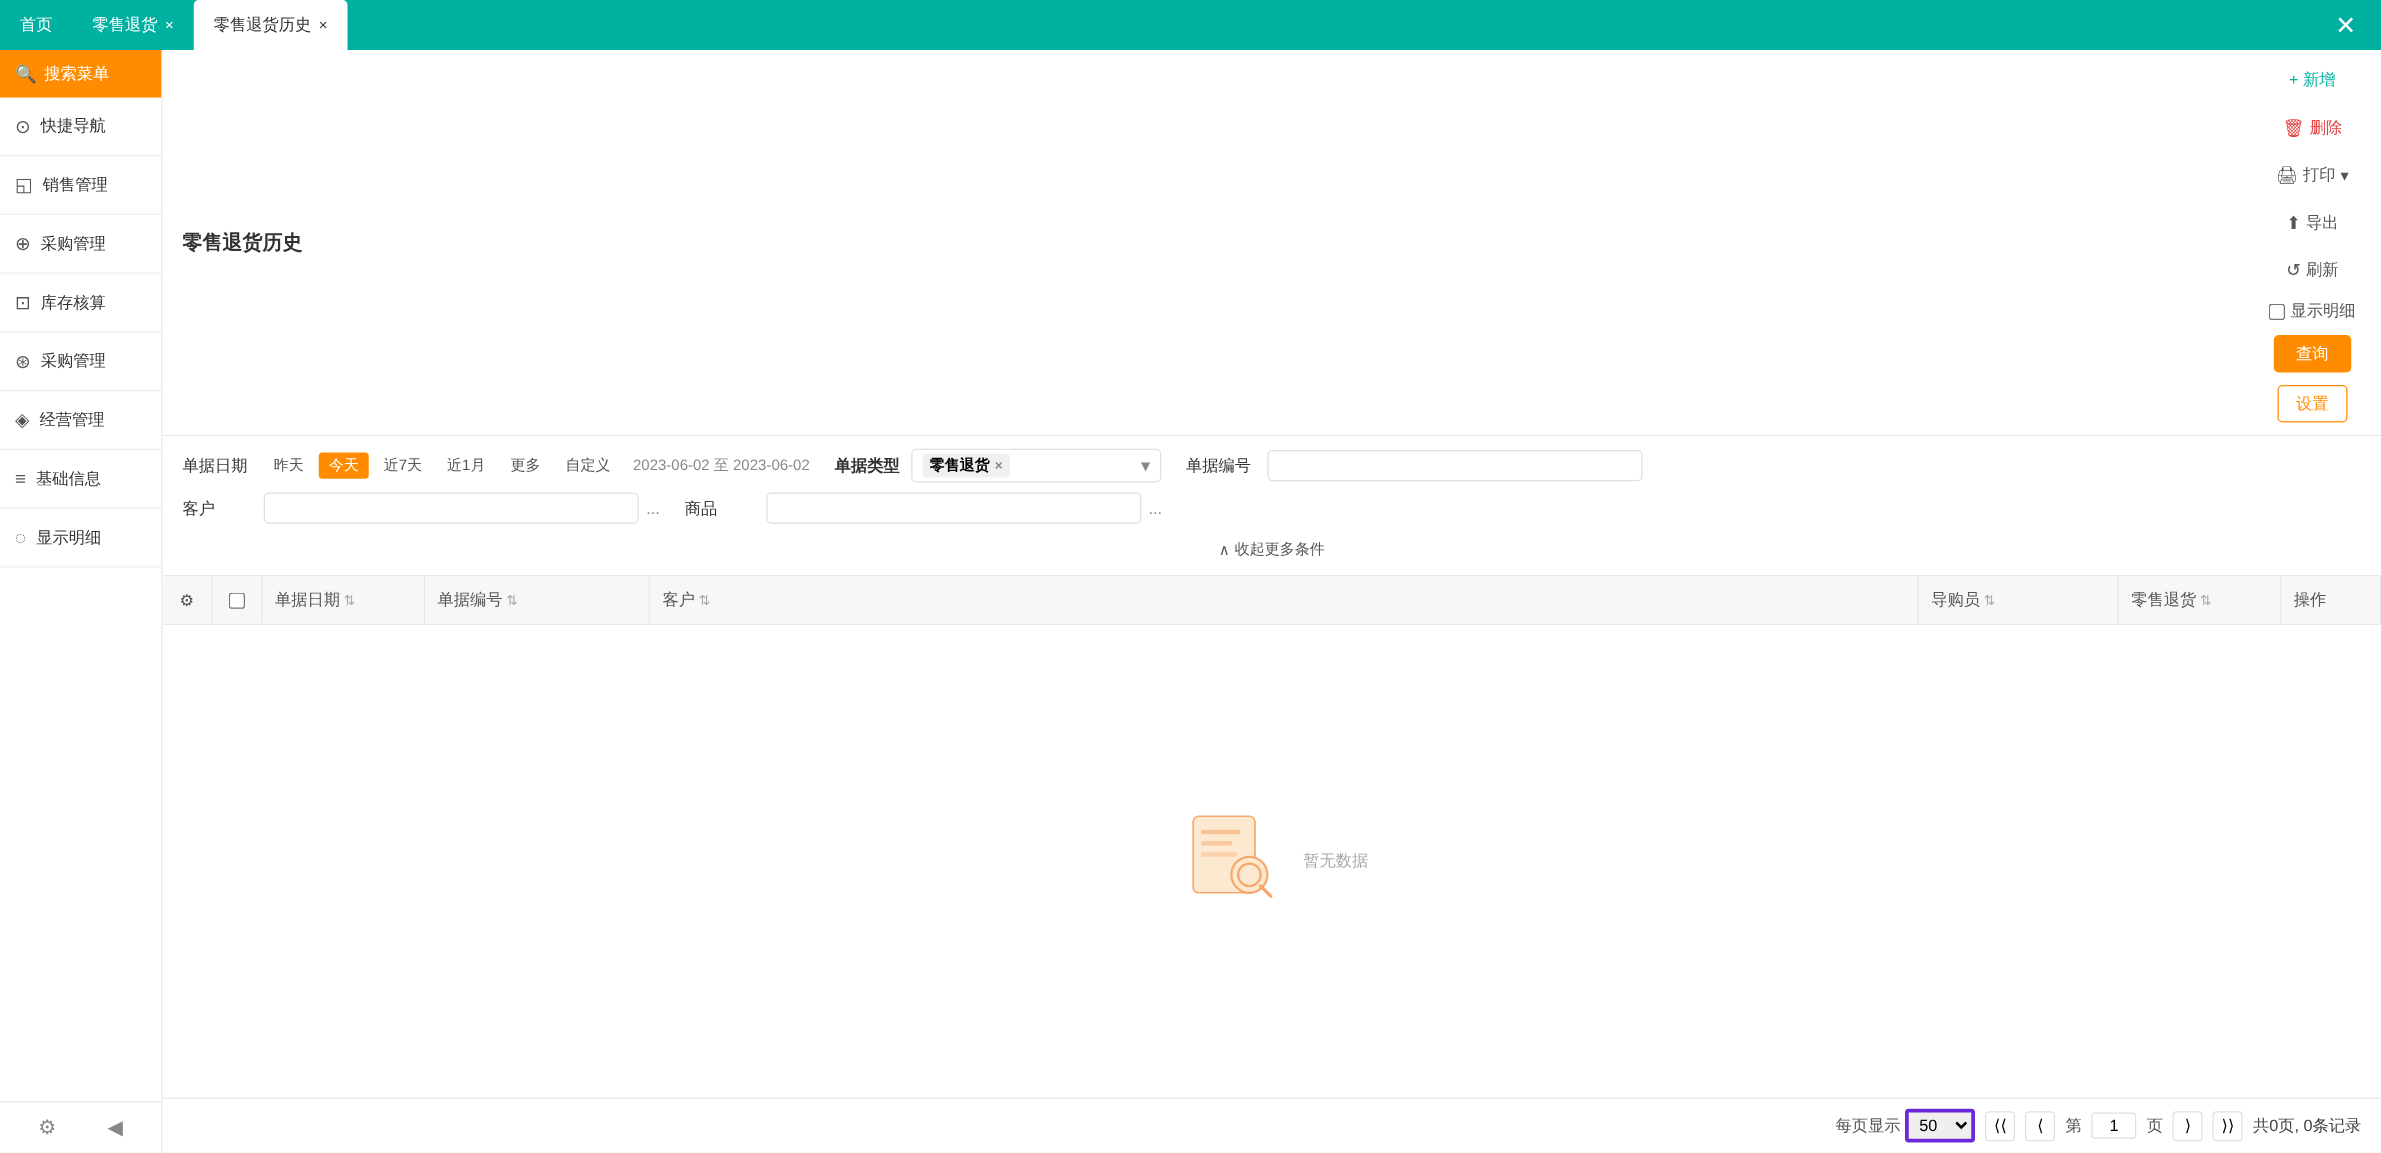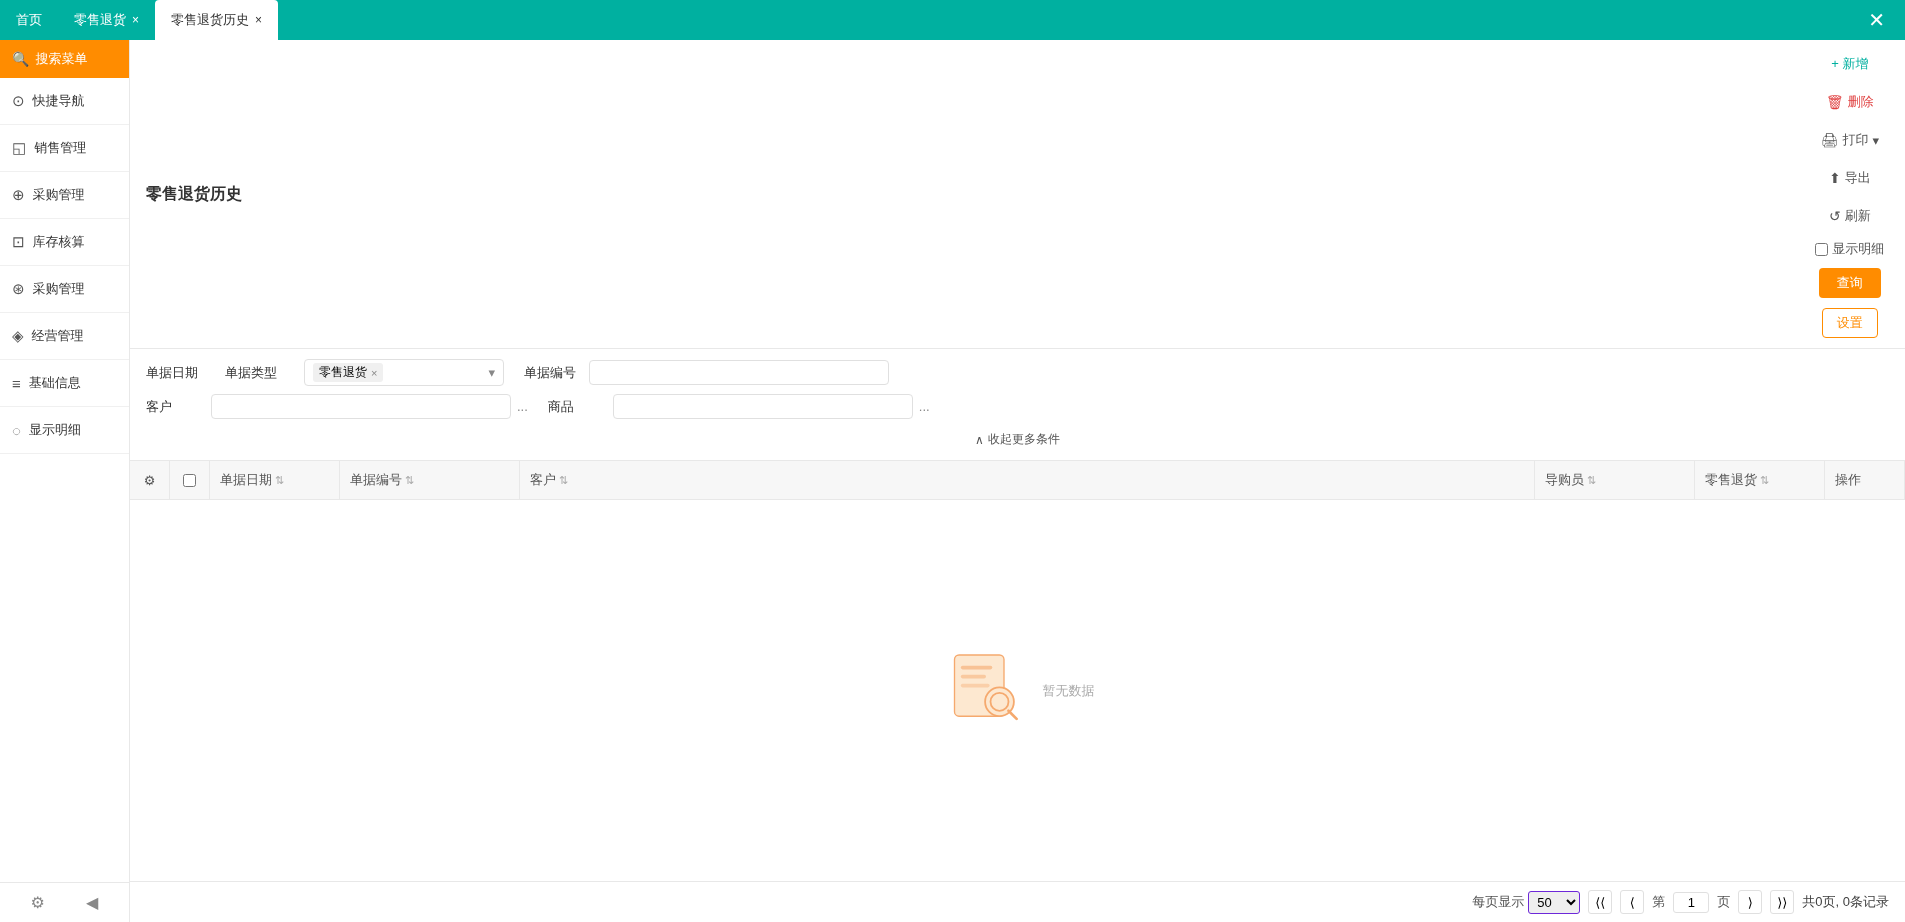--- a/index.html
+++ b/index.html
@@ -376,21 +376,21 @@
       gap: 8px;
       font-size: 13px;
       color: #555;
     }
     .per-page-select {
       display: flex;
       align-items: center;
       gap: 4px;
     }
     .page-size-select {
-      border: 1px solid #6d28d9;
+      border: 3px solid #6d28d9;
       border-radius: 3px;
       padding: 2px 4px;
       font-size: 13px;
     }
     .page-nav-btn {
       width: 24px;
       height: 24px;
       border: 1px solid #e0e0e0;
       background: #fff;
       cursor: pointer;
@@ -516,23 +516,34 @@
         </button>
       </div>
     </div>
 
     <div class="filter-area">
 
       <div class="filter-row">
 
         <div style="display:flex;align-items:center;gap:6px;">
           <span class="filter-label">单据日期</span>
-        </div>
-
-        <div style="display:flex;align-items:center;gap:20px;">
+          <div class="date-filter">
+            <div class="date-filter-btns">
+              <button class="date-btn">昨天</button>
+              <button class="date-btn active">今天</button>
+              <button class="date-btn">近7天</button>
+              <button class="date-btn">近1月</button>
+              <button class="date-btn">更多</button>
+              <button class="date-btn">自定义</button>
+            </div>
+            <span class="date-range">2023-06-02 至 2023-06-02</span>
+          </div>
+        </div>
+
+        <div style="display:flex;align-items:center;gap:2px;font-weight:bold;">
           <span class="filter-label">单据类型</span>
           <div class="filter-type-select">
             <div class="filter-type-tag">
               <span>零售退货</span>
               <span class="tag-close">×</span>
             </div>
             <span class="filter-select-arrow">▾</span>
           </div>
         </div>
 

